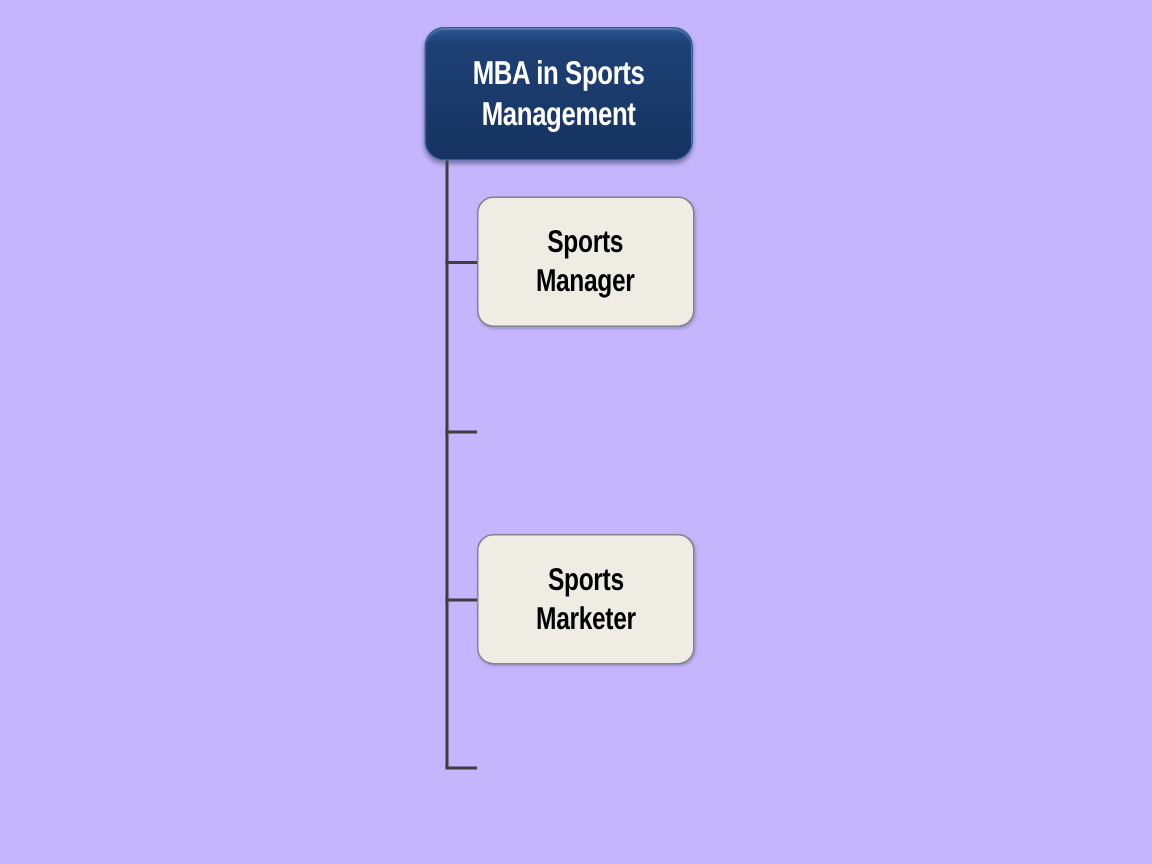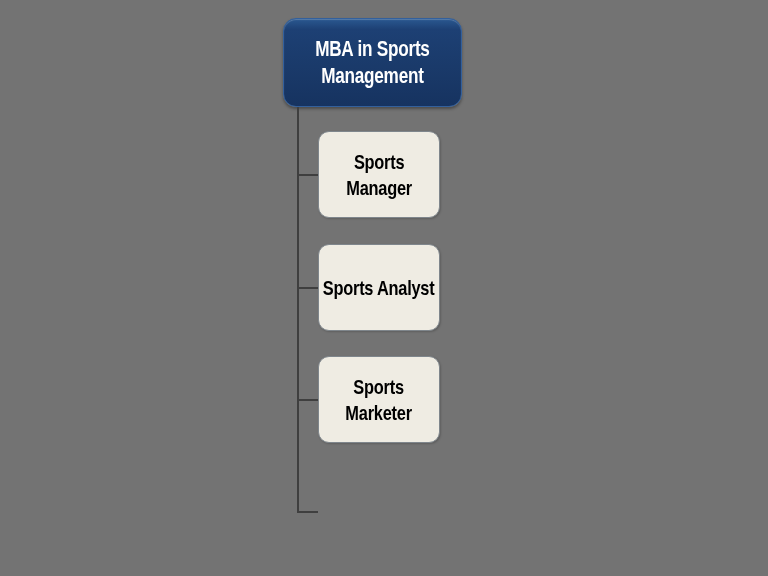--- a/index.html
+++ b/index.html
@@ -5,21 +5,21 @@
   html, body {
     margin: 0;
     padding: 0;
     background: #ffffff;
     font-family: "Liberation Sans", sans-serif;
   }
   .canvas {
     position: relative;
     width: 768px;
     height: 576px;
-    background: #737373;
+    background: #c4b5fd;
     overflow: hidden;
   }
   
   .node {
     position: absolute;
     box-sizing: border-box;
     display: flex;
     align-items: center;
     justify-content: center;
     text-align: center;
@@ -30,21 +30,21 @@
     width: 179px;
     height: 89px;
     border-radius: 13px;
     background: linear-gradient(180deg, #2a5890 0%, #1d4074 12%, #1a3a6a 55%, #163360 100%);
     border: 1px solid #33609c;
     box-shadow: 0 2px 3px rgba(0,0,0,0.35), inset 0 1px 1px rgba(255,255,255,0.22);
     color: #ffffff;
   }
   .node-child {
     left: 318px;
-    width: 122px;
+    width: 145px;
     height: 87px;
     border-radius: 11px;
     background: #efece3;
     border: 1.5px solid #7f868c;
     box-shadow: 1px 1px 2px rgba(0,0,0,0.18);
     color: #000000;
   }
   .node-child.c0 { top: 131px; }
   .node-child.c1 { top: 244px; }
   .node-child.c2 { top: 356px; }
@@ -102,25 +102,20 @@
   <div class="connector connector-branch b2"></div>
   <div class="connector connector-branch b3"></div>
 
   <div class="node node-child c0">
     <span class="node-label">
         <div>Sports</div>
         <div>Manager</div>
       </span>
   </div>
 
-  <div class="node node-child c1">
-    <span class="node-label">
-        <div>Sports Analyst</div>
-      </span>
-  </div>
 
   <div class="node node-child c2">
     <span class="node-label">
         <div>Sports</div>
         <div>Marketer</div>
       </span>
   </div>
 
 
 </div>

